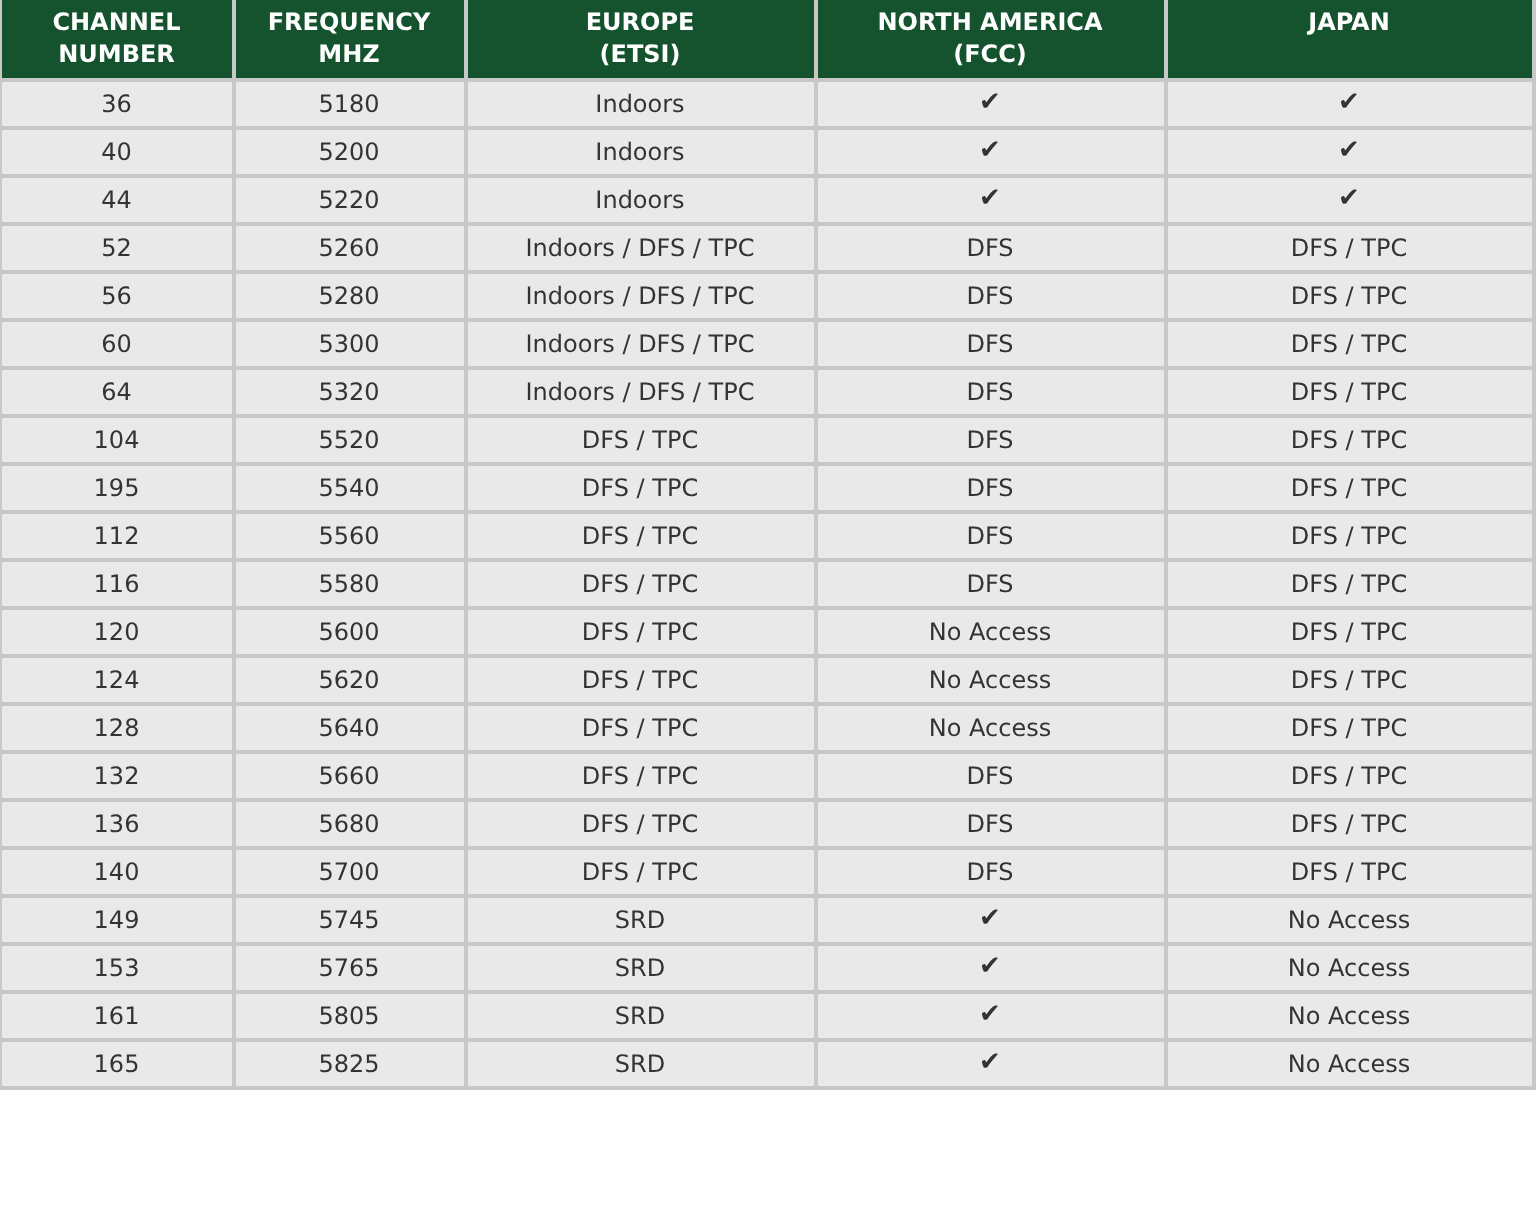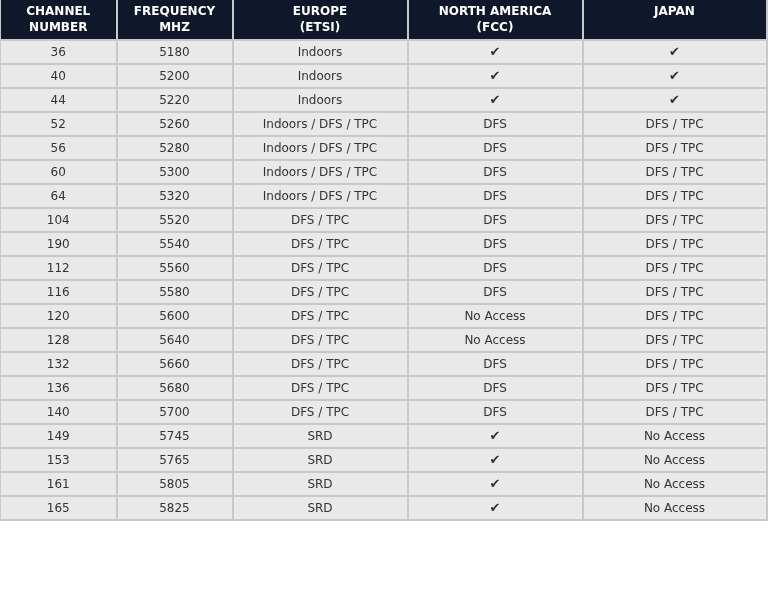--- a/index.html
+++ b/index.html
@@ -20,21 +20,21 @@
       font-family: "DejaVu Sans", "Liberation Sans", sans-serif;
       font-size: 12px;
       color: #333333;
     }
     .channel-table col.c1 { width: 116px; }
     .channel-table col.c2 { width: 116px; }
     .channel-table col.c3 { width: 175px; }
     .channel-table col.c4 { width: 175px; }
     .channel-table col.c5 { width: 184px; }
     .channel-table th {
-      background: #0f172a;
+      background: #14532d;
       color: #ffffff;
       font-weight: bold;
       font-size: 12px;
       line-height: 16px;
       height: 40px;
       box-sizing: border-box;
       padding: 3px 4px 0 4px;
       vertical-align: top;
       text-align: center;
       border-left: 2px solid #c8c8c8;
@@ -143,21 +143,21 @@
         <td>DFS / TPC</td>
       </tr>
       <tr>
         <td>104</td>
         <td>5520</td>
         <td>DFS / TPC</td>
         <td>DFS</td>
         <td>DFS / TPC</td>
       </tr>
       <tr>
-        <td>190</td>
+        <td>195</td>
         <td>5540</td>
         <td>DFS / TPC</td>
         <td>DFS</td>
         <td>DFS / TPC</td>
       </tr>
       <tr>
         <td>112</td>
         <td>5560</td>
         <td>DFS / TPC</td>
         <td>DFS</td>
@@ -166,20 +166,27 @@
       <tr>
         <td>116</td>
         <td>5580</td>
         <td>DFS / TPC</td>
         <td>DFS</td>
         <td>DFS / TPC</td>
       </tr>
       <tr>
         <td>120</td>
         <td>5600</td>
+        <td>DFS / TPC</td>
+        <td>No Access</td>
+        <td>DFS / TPC</td>
+      </tr>
+      <tr>
+        <td>124</td>
+        <td>5620</td>
         <td>DFS / TPC</td>
         <td>No Access</td>
         <td>DFS / TPC</td>
       </tr>
       <tr>
         <td>128</td>
         <td>5640</td>
         <td>DFS / TPC</td>
         <td>No Access</td>
         <td>DFS / TPC</td>

